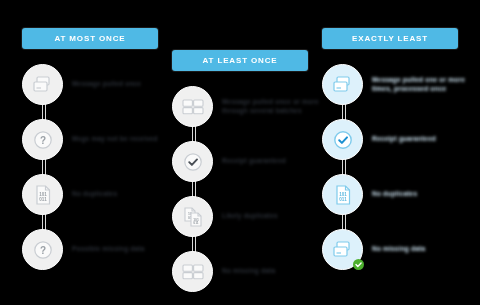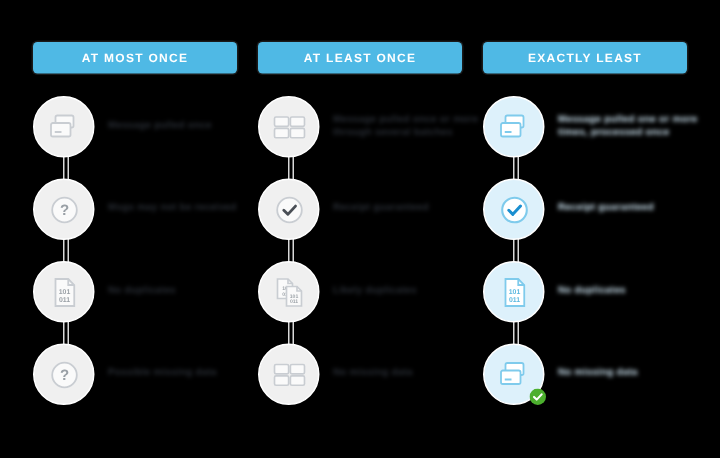--- a/index.html
+++ b/index.html
@@ -153,21 +153,21 @@
           </div>
           <div class="label">
             <span class="ln">Possible missing data</span>
           </div>
         </div>
 
       </div>
     </div>
 
     <div class="column">
-      <div class="col-header" style="background: rgb(79, 185, 229);">AT LEAST ONCE</div>
+      <div class="col-header" style="background: rgb(79, 185, 229); margin-top: 22px;">AT LEAST ONCE</div>
       <div class="rows">
 
         <div class="row">
           <div class="connector"></div>
           <div class="node grey">
             <svg width="24" height="18" viewBox="0 0 24 18">
               <rect x="2" y="2" width="9.4" height="6.2" rx="1" fill="#fafafa" stroke="#c9cdd2" stroke-width="1.1"></rect>
               <rect x="12.6" y="2" width="9.4" height="6.2" rx="1" fill="#fafafa" stroke="#c9cdd2" stroke-width="1.1"></rect>
               <rect x="2" y="9.6" width="9.4" height="6.2" rx="1" fill="#fafafa" stroke="#c9cdd2" stroke-width="1.1"></rect>
               <rect x="12.6" y="9.6" width="9.4" height="6.2" rx="1" fill="#fafafa" stroke="#c9cdd2" stroke-width="1.1"></rect>

